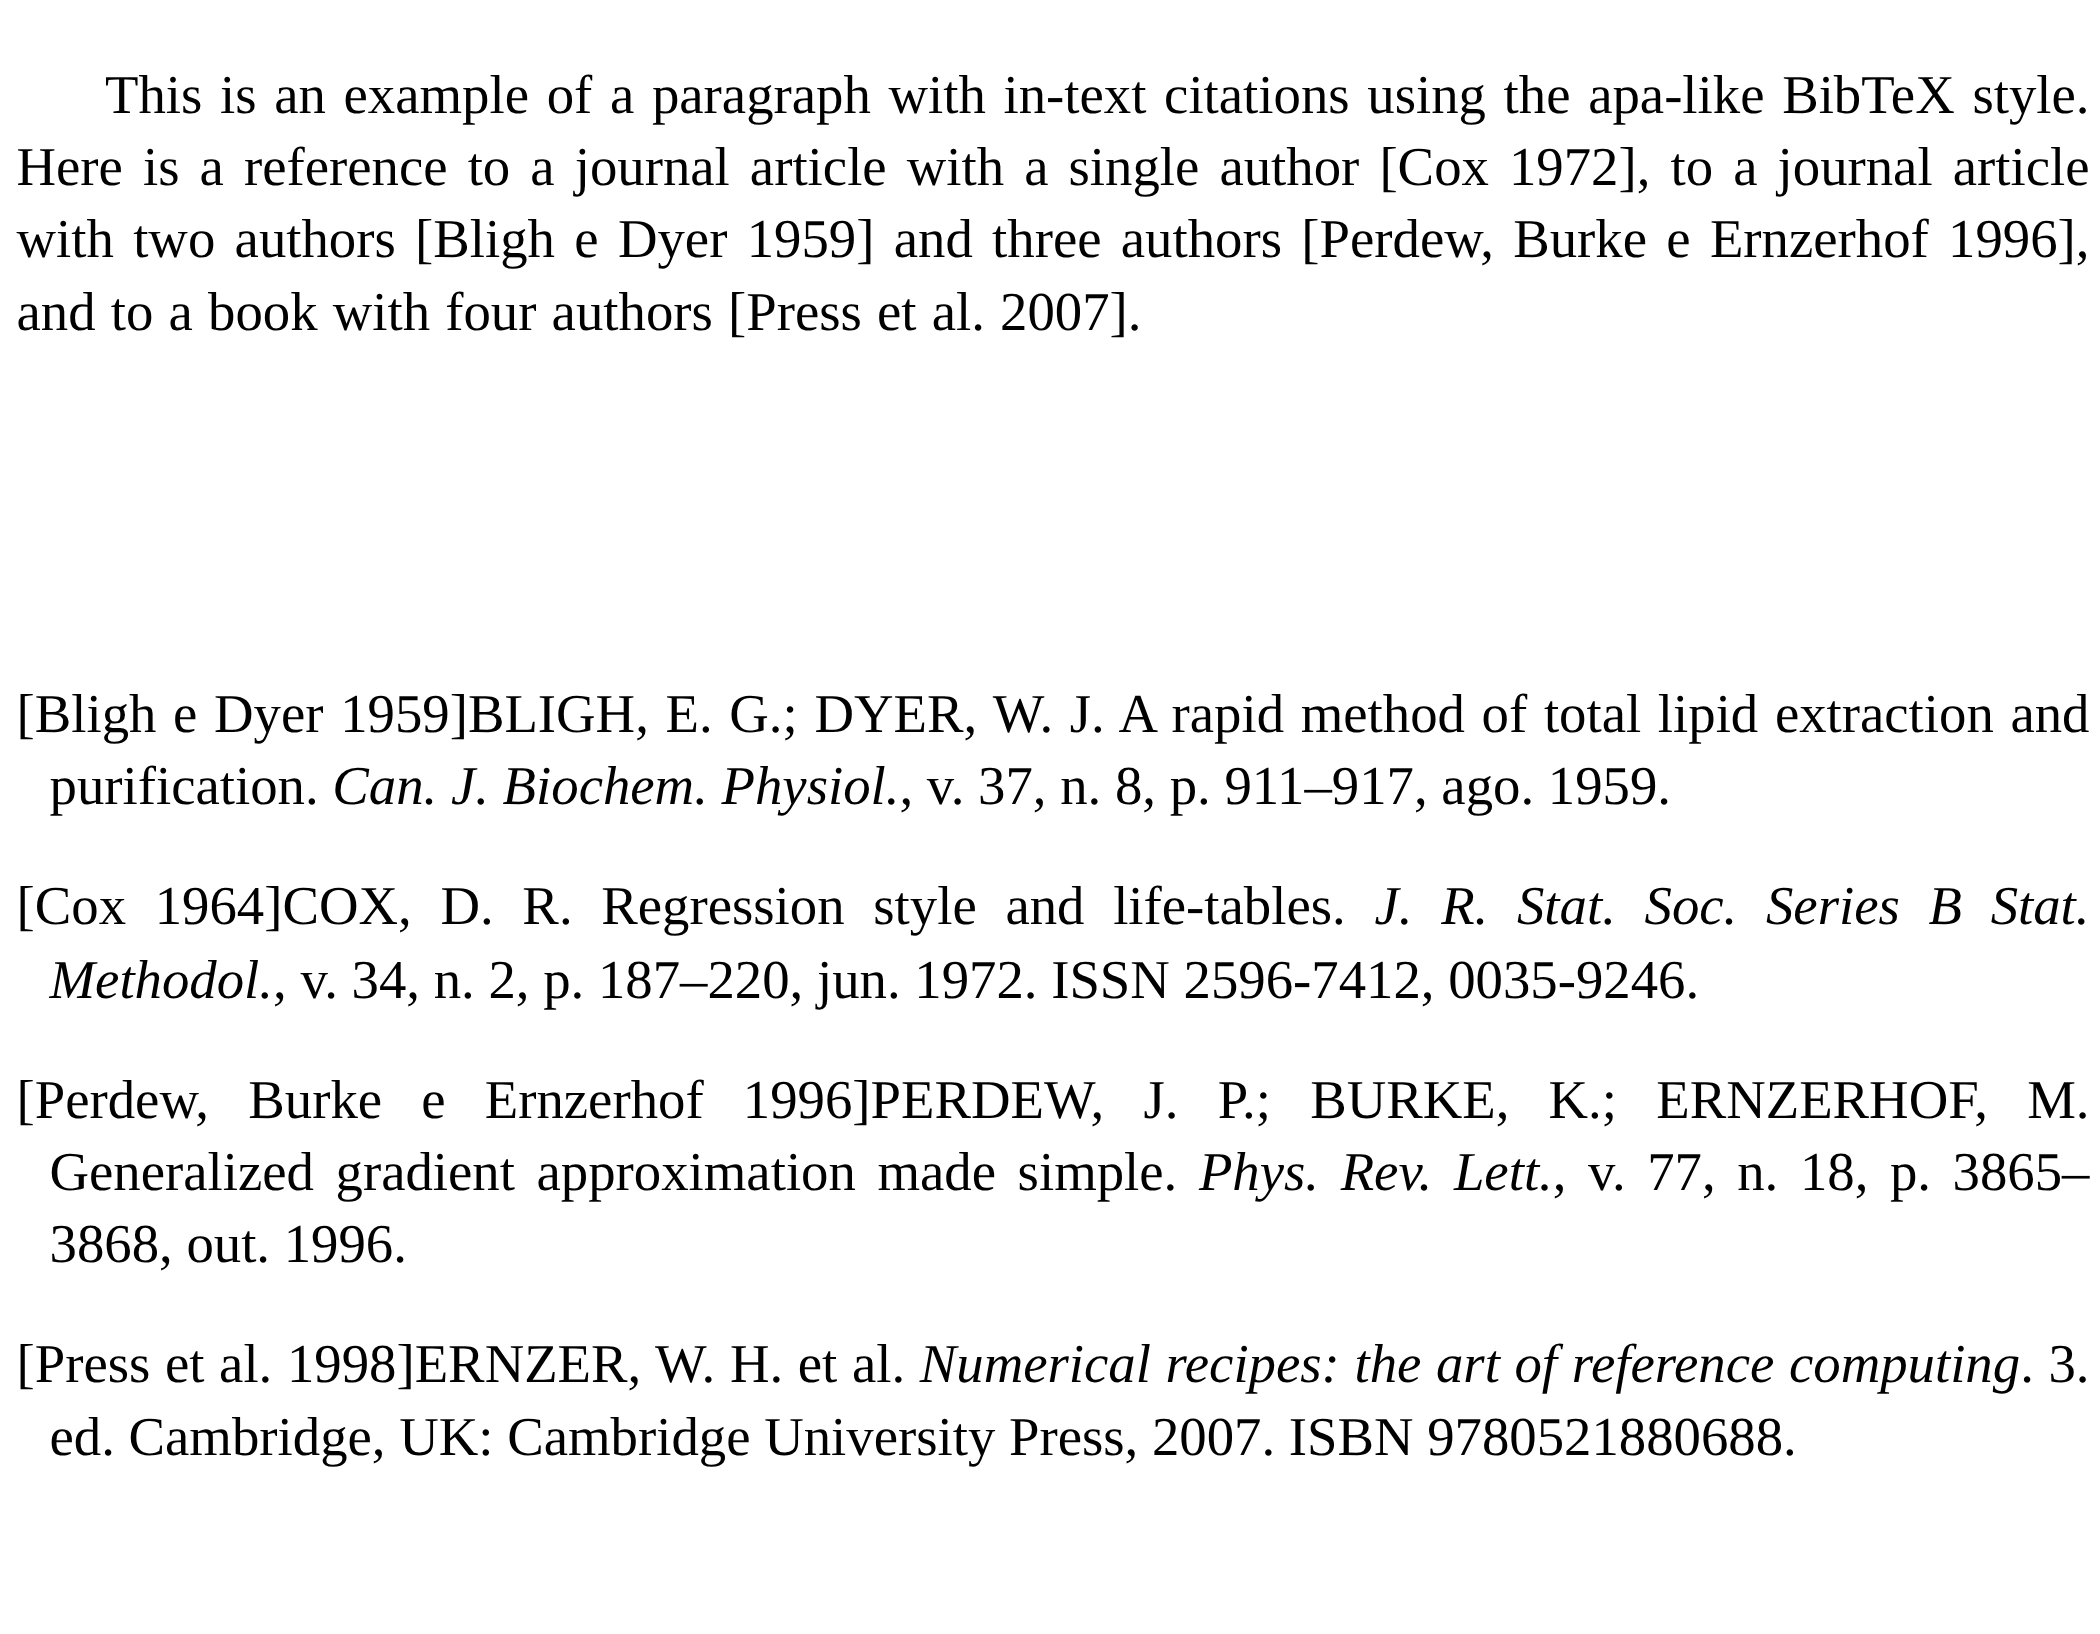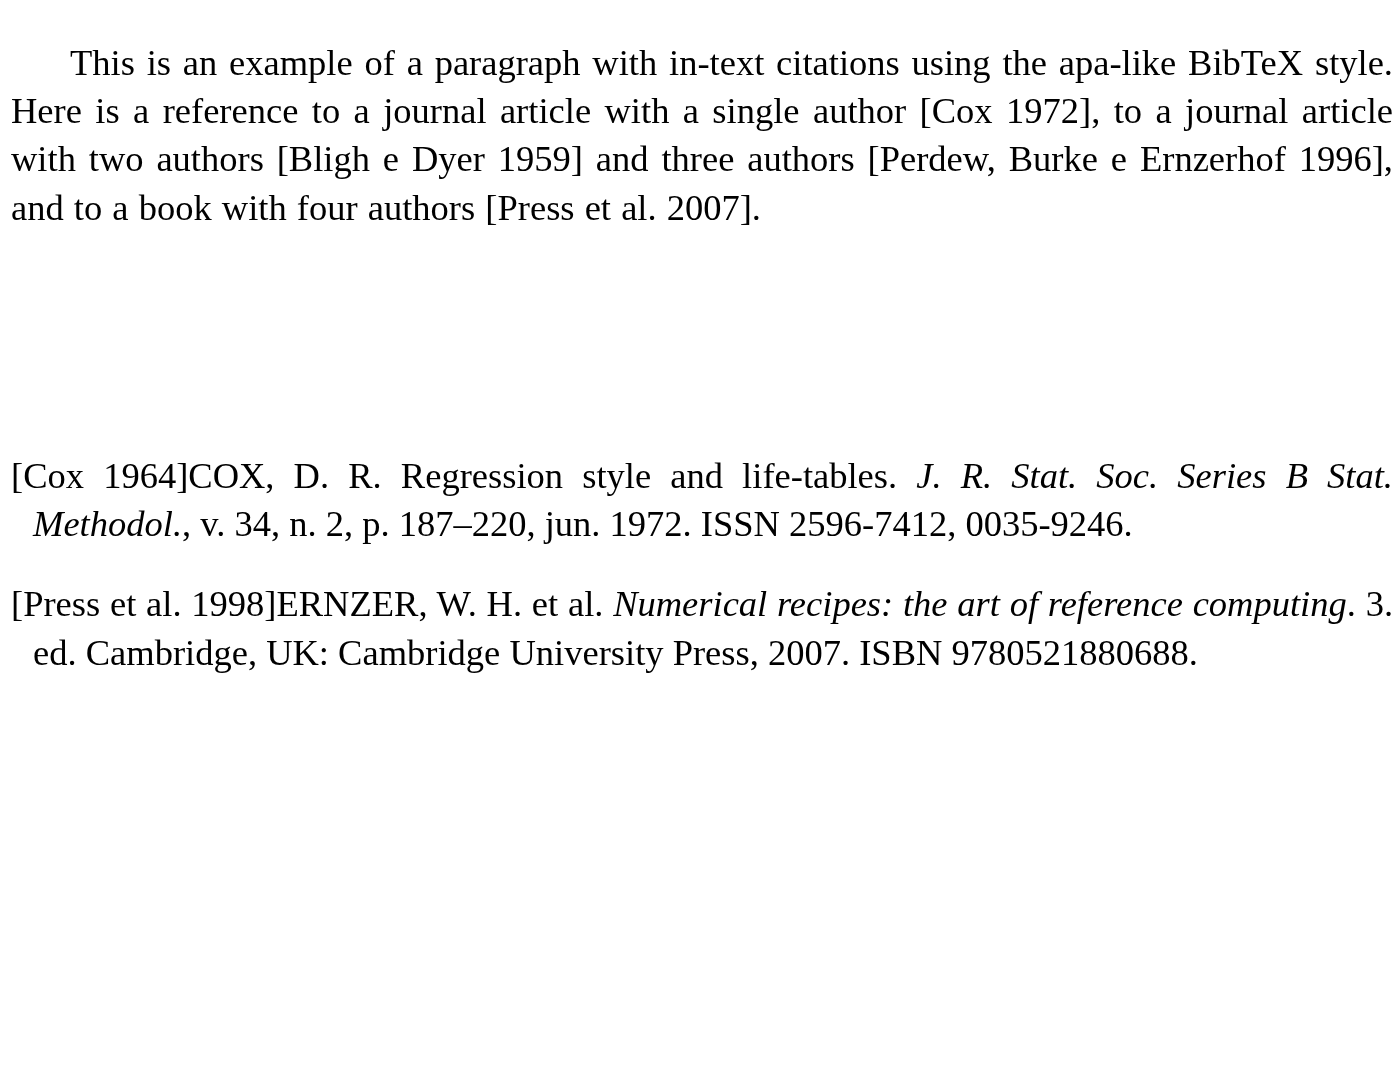--- a/index.html
+++ b/index.html
@@ -55,16 +55,18 @@
     .bib-item .journal { font-style: italic; }
     .bib-label, .bib-text, .journal, .rest { }
   </style>
 </head>
 <body>
 
 <div class="page">
   <p class="intro">This is an example of a paragraph with in-text citations using the apa-like BibTeX style. Here is a reference to a journal article with a single au­thor [Cox 1972], to a journal article with two authors [Bligh e Dyer 1959] and three authors [Perdew, Burke e Ernzerhof 1996], and to a book with four au­thors [Press et al. 2007].</p>
 
   <ul class="bib">
+    <li class="bib-item"><span class="bib-label">[Bligh e Dyer 1959]</span><span class="bib-text">BLIGH, E. G.; DYER, W. J. A rapid method of total lipid extraction and purification. </span><span class="journal">Can. J. Biochem. Physiol.</span><span class="rest">, v. 37, n. 8, p. 911–917, ago. 1959.</span></li>
     <li class="bib-item"><span class="bib-label">[Cox 1964]</span><span class="bib-text">COX, D. R. Regression style and life-tables. </span><span class="journal">J. R. Stat. Soc. Series B Stat. Methodol.</span><span class="rest">, v. 34, n. 2, p. 187–220, jun. 1972. ISSN 2596-7412, 0035-9246.</span></li>
+    <li class="bib-item"><span class="bib-label">[Perdew, Burke e Ernzerhof 1996]</span><span class="bib-text">PERDEW, J. P.; BURKE, K.; ERNZER­HOF, M. Generalized gradient approximation made simple. </span><span class="journal">Phys. Rev. Lett.</span><span class="rest">, v. 77, n. 18, p. 3865–3868, out. 1996.</span></li>
     <li class="bib-item"><span class="bib-label">[Press et al. 1998]</span><span class="bib-text">ERNZER, W. H. et al. </span><span class="journal">Numerical recipes: the art of reference computing</span><span class="rest">. 3. ed. Cambridge, UK: Cambridge University Press, 2007. ISBN 9780521880688.</span></li>
   </ul>
 </div>
 
 </body></html>

